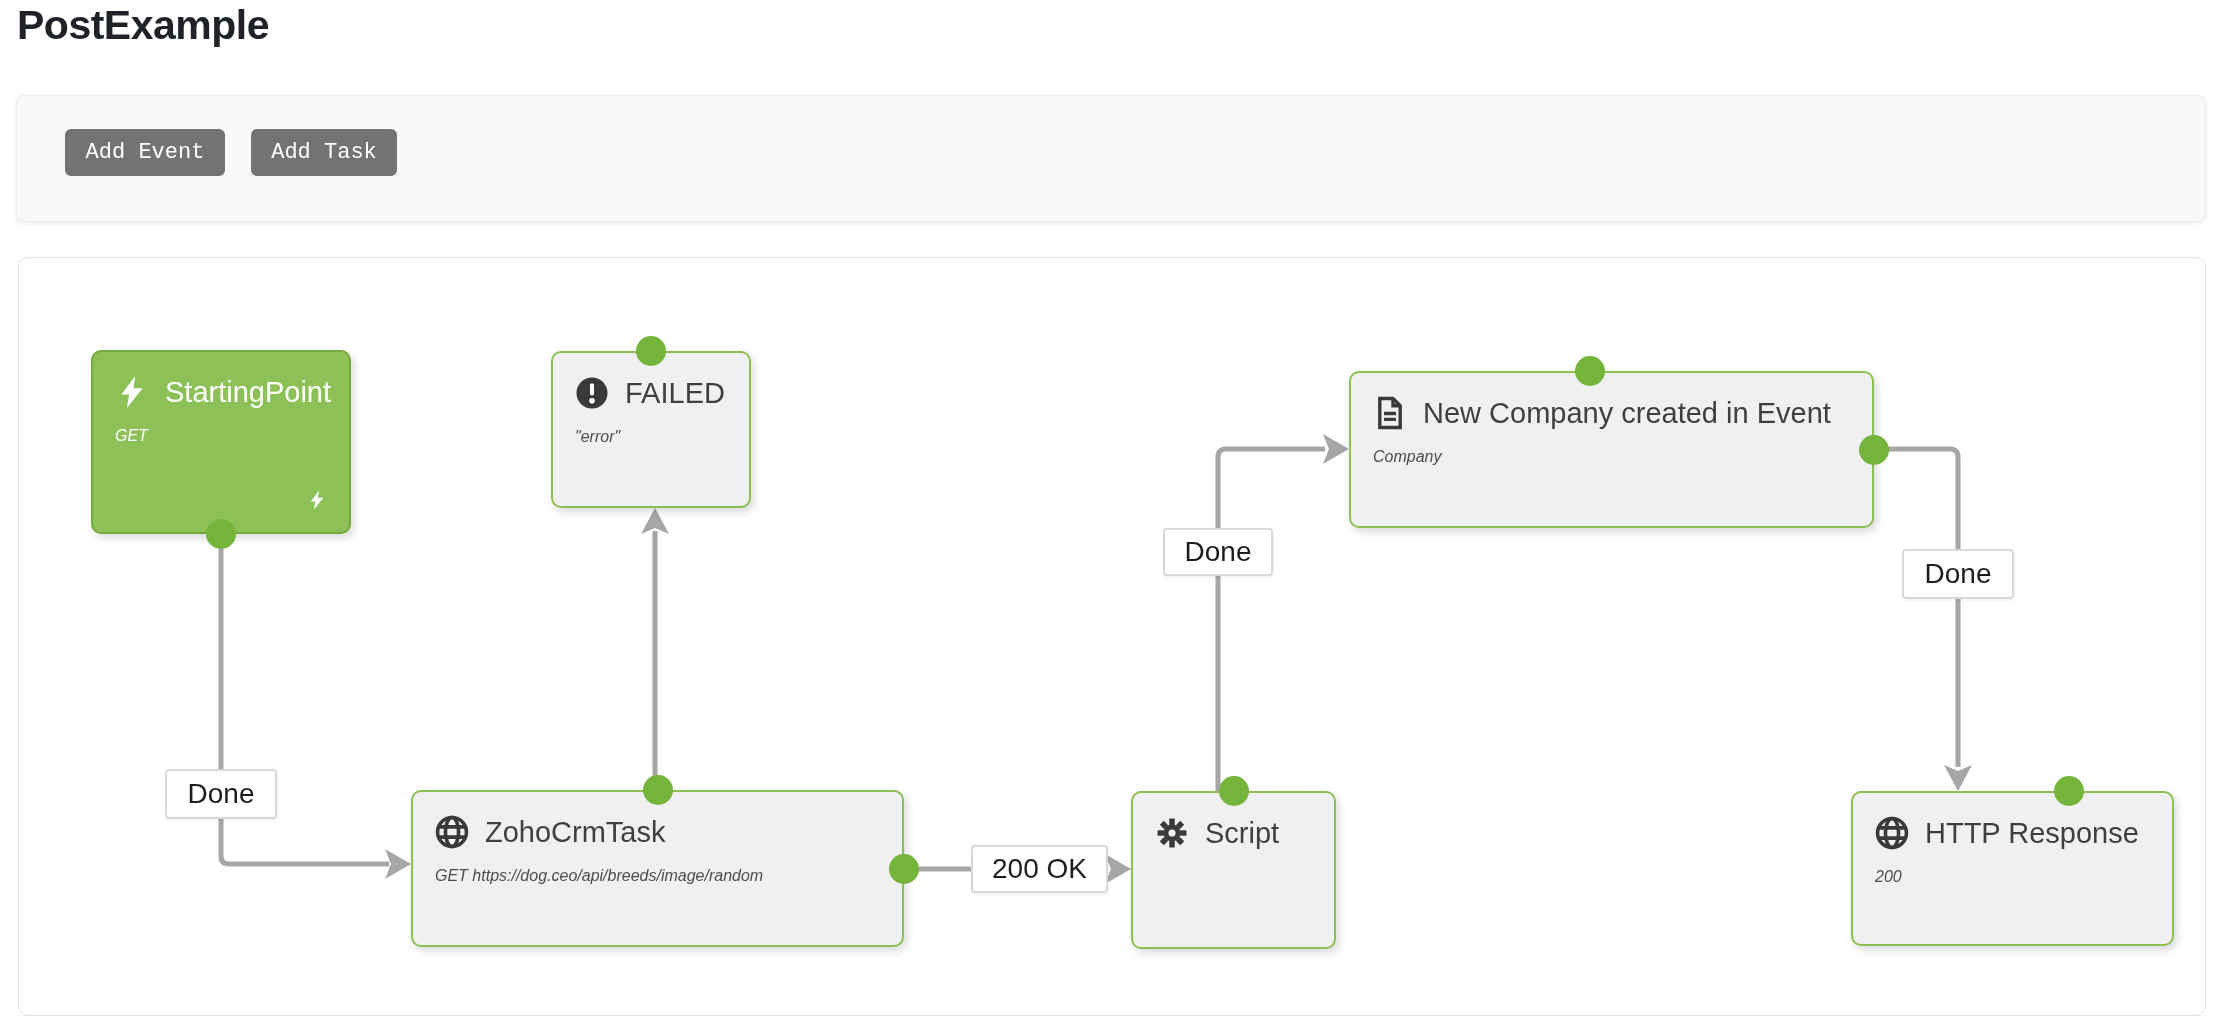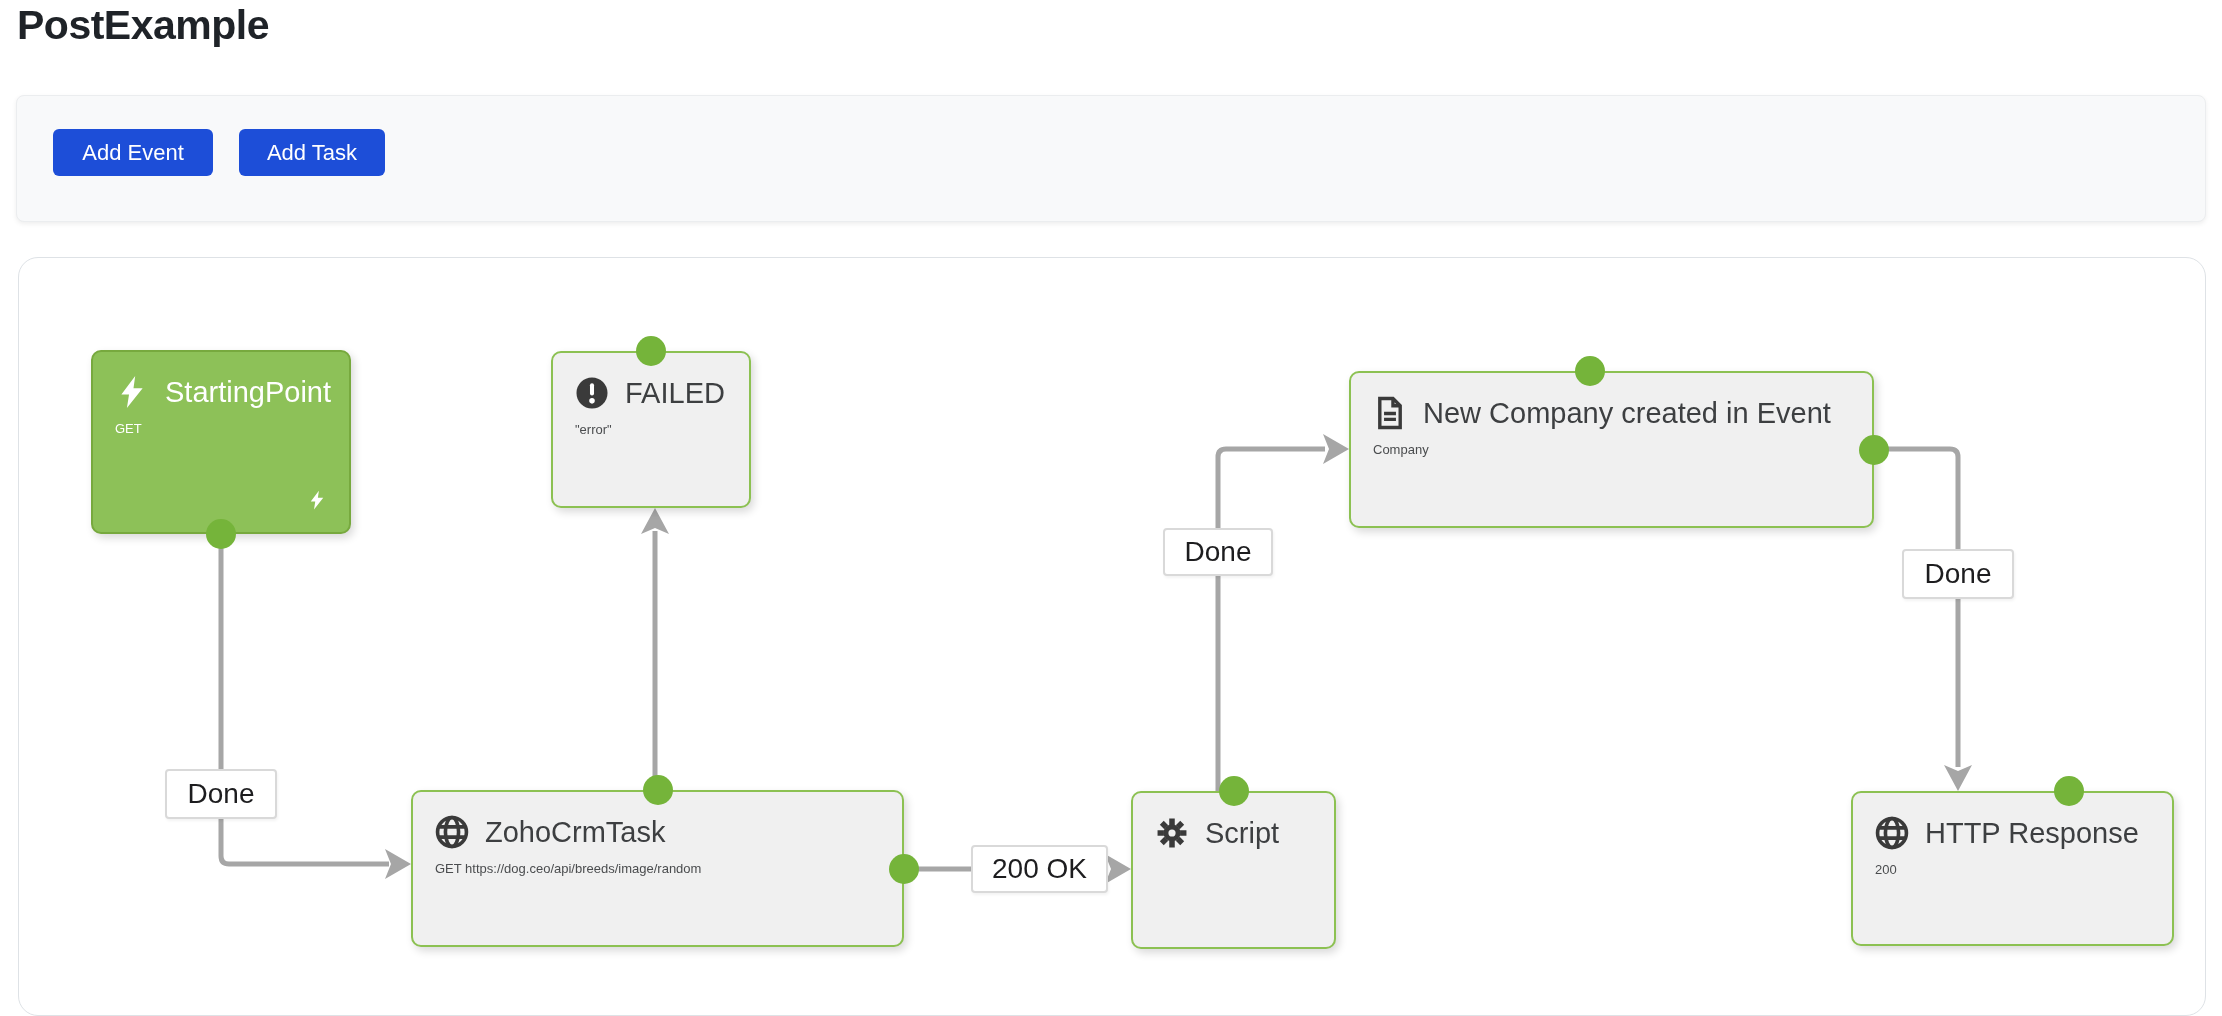--- a/index.html
+++ b/index.html
@@ -15,45 +15,45 @@
   }
   
   .toolbar {
     position:absolute; left:16px; top:95px; width:2190px; height:127px;
     background:#f8f9fa; border:1px solid #ebedef; border-radius:8px;
     box-shadow:0 2px 5px rgba(0,0,0,.07); box-sizing:border-box;
   }
   .btn {
     position:absolute; top:33px; height:47px;
     display:flex; align-items:center; justify-content:center;
-    background:#1d4ed8; color:#ffffff; border:none; border-radius:6px;
-    font-size:22px; font-family:Liberation Sans, sans-serif; cursor:pointer;
+    background:#737373; color:#ffffff; border:none; border-radius:6px;
+    font-size:22px; font-family:Liberation Mono, monospace; cursor:pointer;margin-left:12px;
   }
   .btn-add-event { left:36px; width:160px; }
   .btn-add-task  { left:222px; width:146px; }
   
   .canvas {
     position:absolute; left:18px; top:257px; width:2188px; height:759px;
-    background:#ffffff; border:1px solid #dee2e6; border-radius:20px;
+    background:#ffffff; border:1px solid #dee2e6; border-radius:10px;
     box-sizing:border-box;
   }
   svg.edges { position:absolute; left:0; top:0; width:2188px; height:759px; overflow:visible; }
   svg.edges path { stroke:#a6a6a6; stroke-width:5; fill:none; }
   svg.edges polygon { fill:#a6a6a6; }
   
   .node {
     position:absolute; box-sizing:border-box; border-radius:10px;
     padding:23px 22px; box-shadow:3px 4px 8px rgba(0,0,0,.15);
   }
   .node.task  { background:#f0f0f0; border:2px solid #8cc152; color:#3d3f41; }
   .node.event { background:#8dc158; border:2px solid #77a93e; color:#ffffff; }
   .node-title { display:flex; align-items:center; gap:16px; font-size:29px; white-space:nowrap; }
   .node-title .icon { width:34px; height:34px; flex:0 0 auto; display:flex; }
   .node-title .icon svg { width:100%; height:100%; }
-  .node-subtitle { margin-top:12px; font-size:13px; white-space:nowrap; }
+  .node-subtitle { margin-top:18px; font-style:italic; font-size:16px; white-space:nowrap; }
   .node.task .node-subtitle { color:#4a4c4e; }
   .corner-bolt { position:absolute; right:22px; bottom:15px; width:20px; height:27px; }
   
   .dot {
     position:absolute; width:30px; height:30px; border-radius:50%;
     background:#75b43a; z-index:3;
   }
   .dot-bottom { left:50%; bottom:-2px; transform:translate(-50%,50%); }
   .dot-top    { left:50%; top:-2px;    transform:translate(-50%,-50%); }
   .dot-right  { right:-2px; top:50%;   transform:translate(50%,-50%); }

